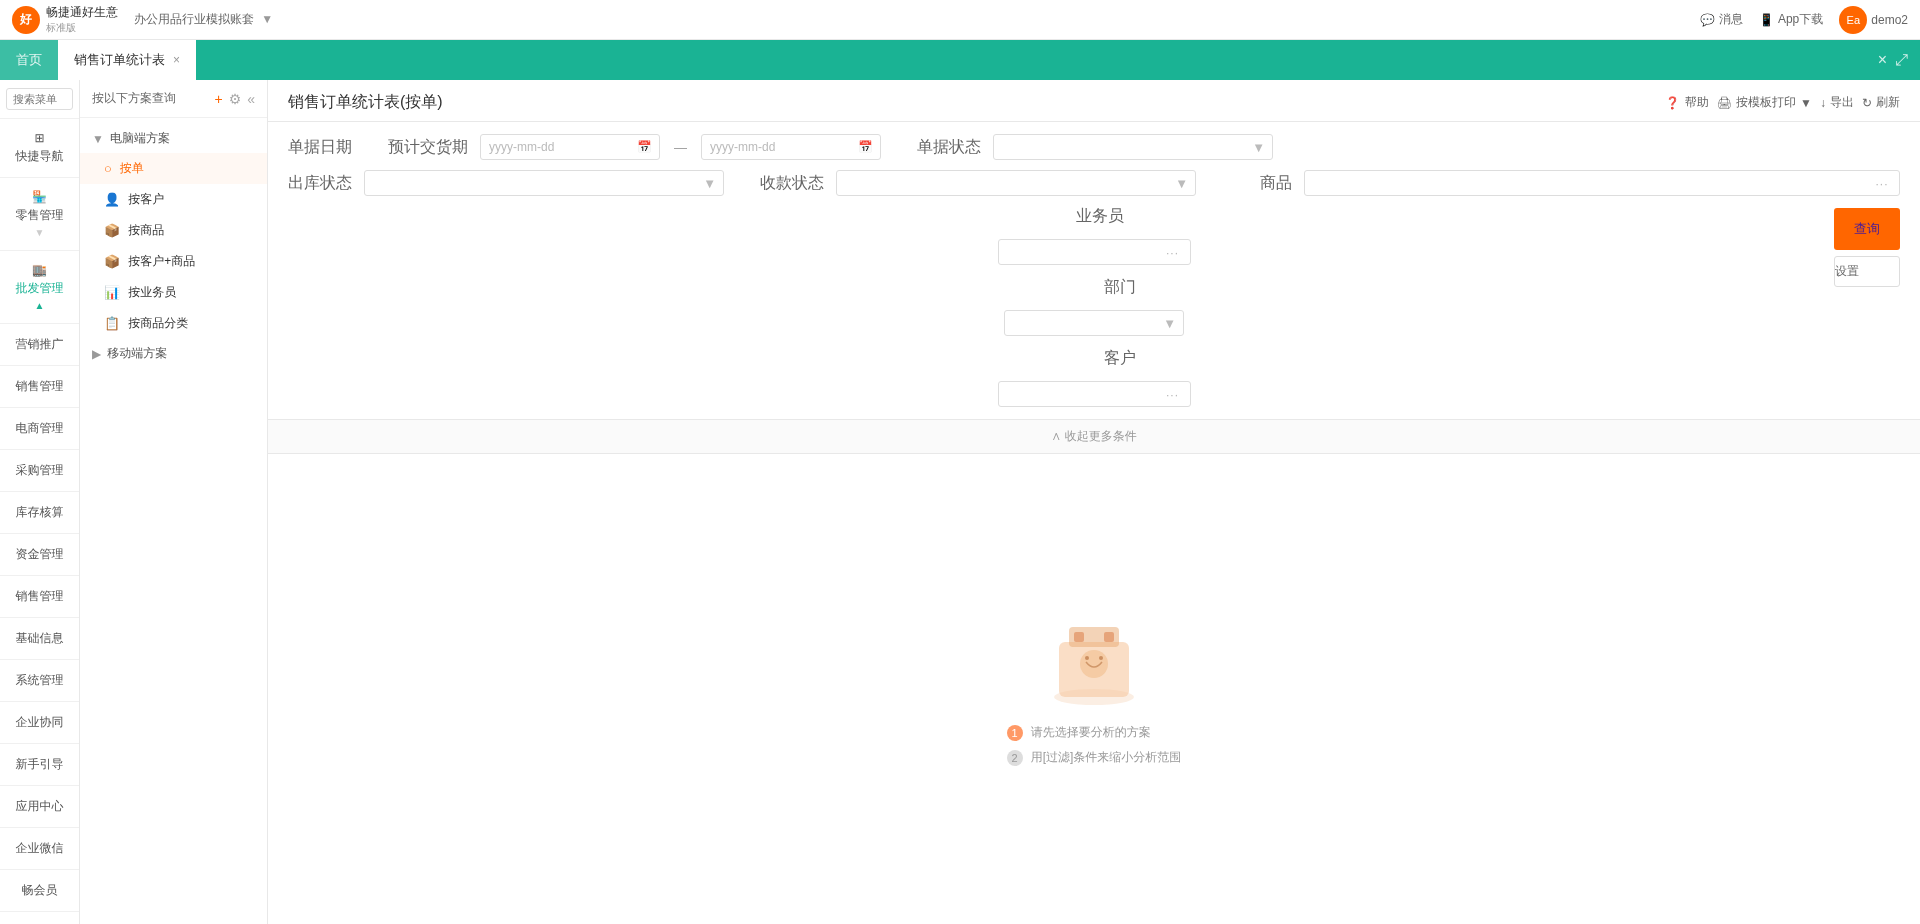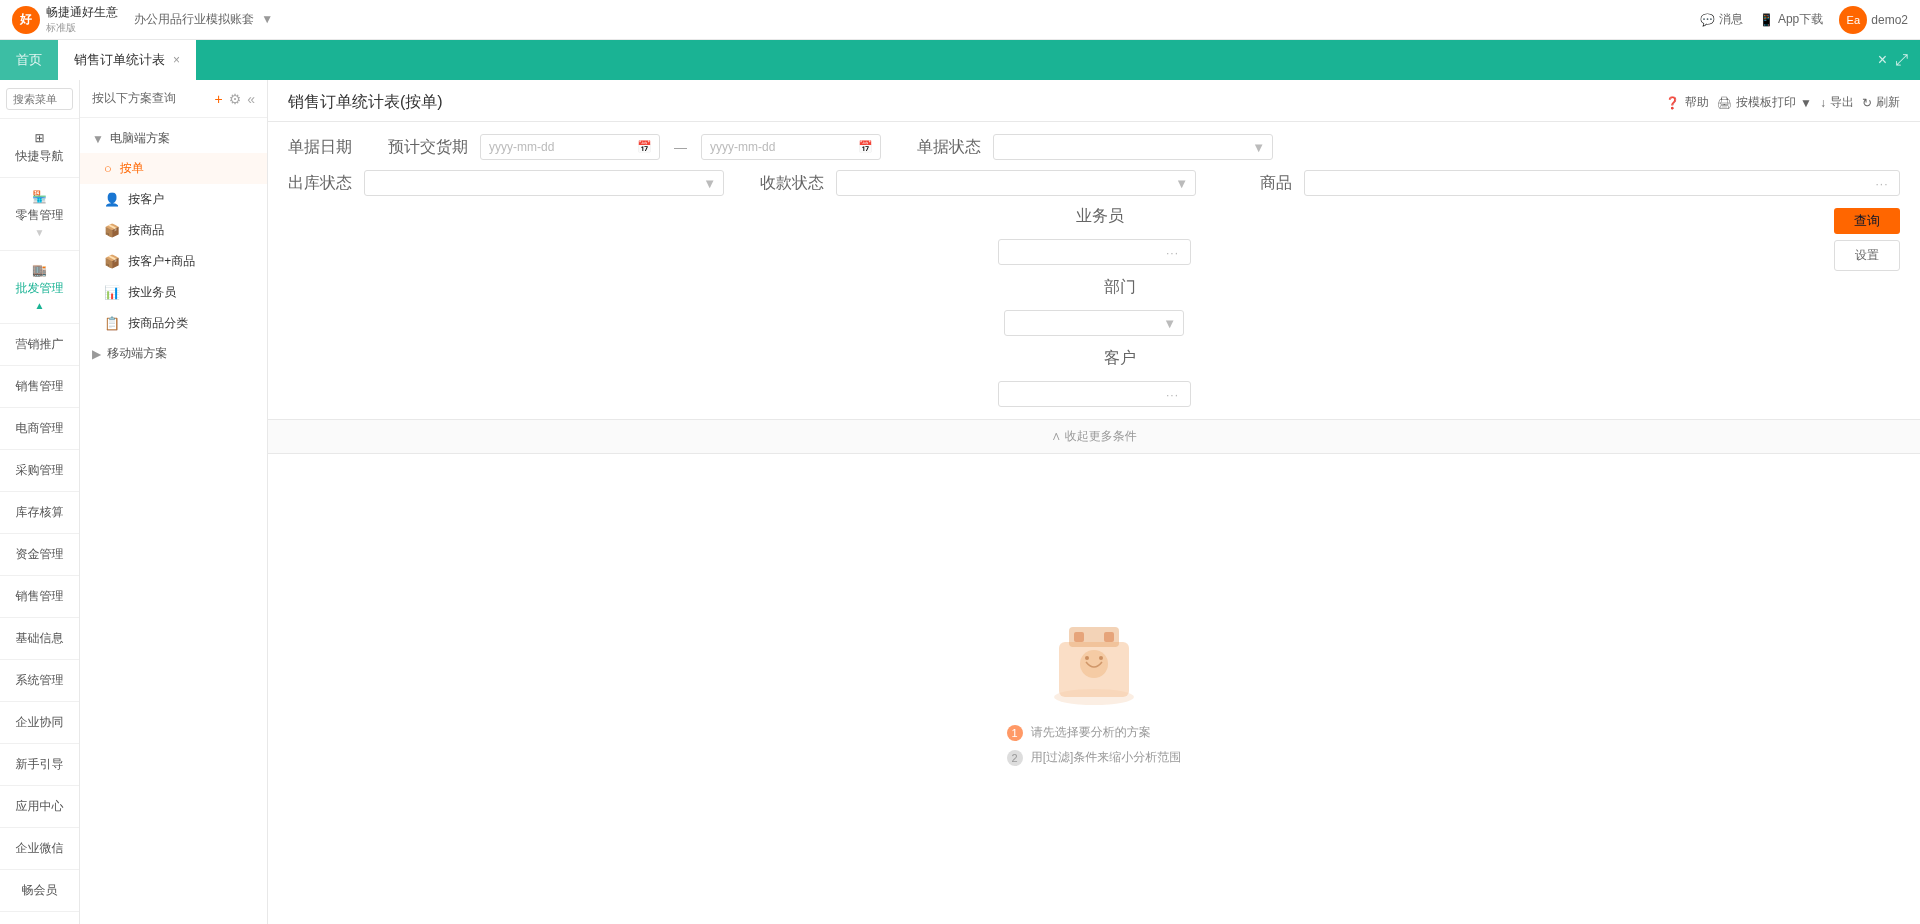--- a/index.html
+++ b/index.html
@@ -245,37 +245,37 @@
     .action-buttons {
       position: absolute;
       right: 20px;
       top: 128px;
       display: flex;
       flex-direction: column;
       gap: 6px;
     }
     .btn-query {
       background: #ff6600;
-      color: #0f172a;
+      color: #4c1d95;
       border: none;
       border-radius: 3px;
-      padding: 4px 20px;
+      padding: 12px 20px;
       font-size: 13px;
       cursor: pointer;
       white-space: nowrap;
     }
     .btn-settings {
       background: #fff;
       color: #666;
       border: 1px solid #ddd;
       border-radius: 3px;
       padding: 6px 0;
       font-size: 12px;
       cursor: pointer;
-      text-align: center;
+      text-align: left;
     }
 
     
     .empty-state {
       flex: 1;
       display: flex;
       flex-direction: column;
       align-items: center;
       justify-content: center;
       gap: 12px;

